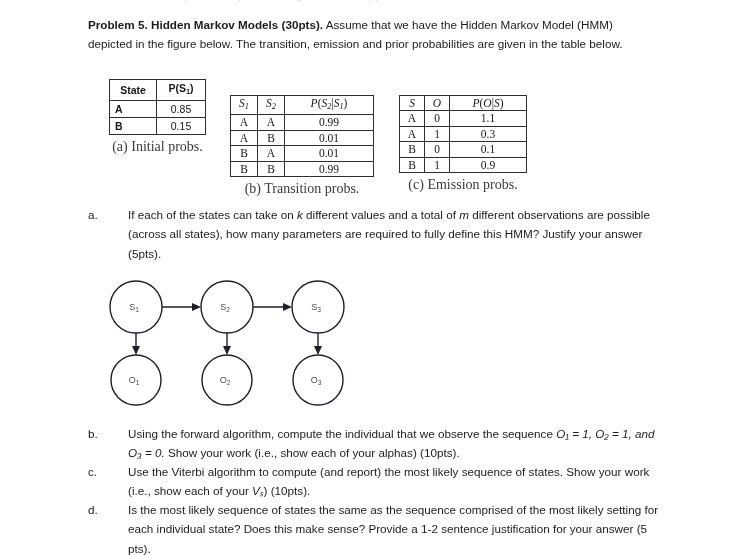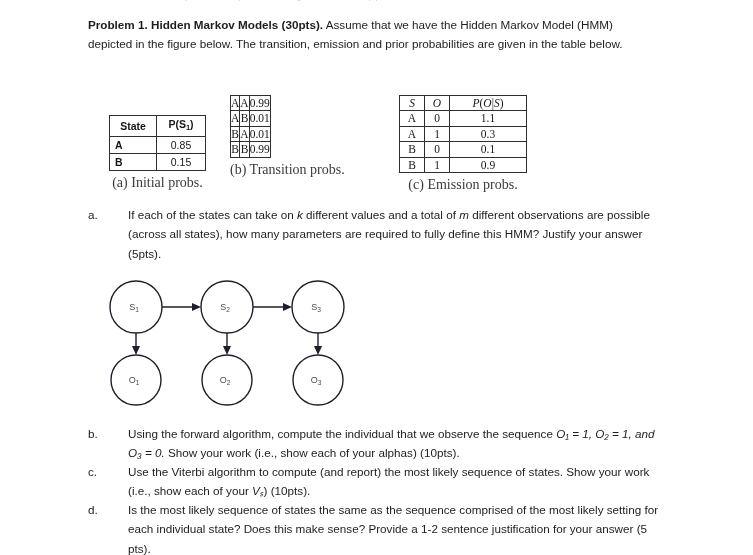--- a/index.html
+++ b/index.html
@@ -158,23 +158,23 @@
 </style>
 </head>
 <body>
 
 <div class="page">
 
   <div class="cutoff-strip">
     <div class="ghost">the answer to the previous question is given in the appendix</div>
   </div>
 
-  <div class="prose" id="intro"><b>Problem 1. Hidden Markov Models (30pts).</b><span> Assume that we have the Hidden Markov Model (HMM) depicted in the figure below. The transition, emission and prior probabilities are given in the table below.</span></div>
-
-  <div class="tblwrap" id="tbl-initial" style="left:109px; top:115px;">
+  <div class="prose" id="intro"><b>Problem 5. Hidden Markov Models (30pts).</b><span> Assume that we have the Hidden Markov Model (HMM) depicted in the figure below. The transition, emission and prior probabilities are given in the table below.</span></div>
+
+  <div class="tblwrap" id="tbl-initial" style="left:109px; top:79px;">
     <table class="lat">
       <tbody>
           <tr>
         <th class="c1 hdr">State</th>
         <th class="c2 hdr">P(S<span class="sub">1</span>)</th>
       </tr>
       <tr>
         <td class="lft">A</td>
         <td class="val">0.85</td>
       </tr>
@@ -183,20 +183,25 @@
         <td class="val">0.15</td>
       </tr>
     </tbody>
       </table>
     <div class="caption">(a) Initial probs.</div>
   </div>
 
   <div class="tblwrap" id="tbl-trans" style="left:230px; top:95px;">
     <table class="lat">
       <tbody>
+          <tr>
+        <td class="c1"><span class="it">S</span><span class="sub it">1</span></td>
+        <td class="c2"><span class="it">S</span><span class="sub it">2</span></td>
+        <td class="c3"><span class="it">P</span>(<span class="it">S</span><span class="sub it">2</span>|<span class="it">S</span><span class="sub it">1</span>)</td>
+      </tr>
       <tr>
         <td>A</td>
         <td>A</td>
         <td>0.99</td>
       </tr>
       <tr>
         <td>A</td>
         <td>B</td>
         <td>0.01</td>
       </tr>

